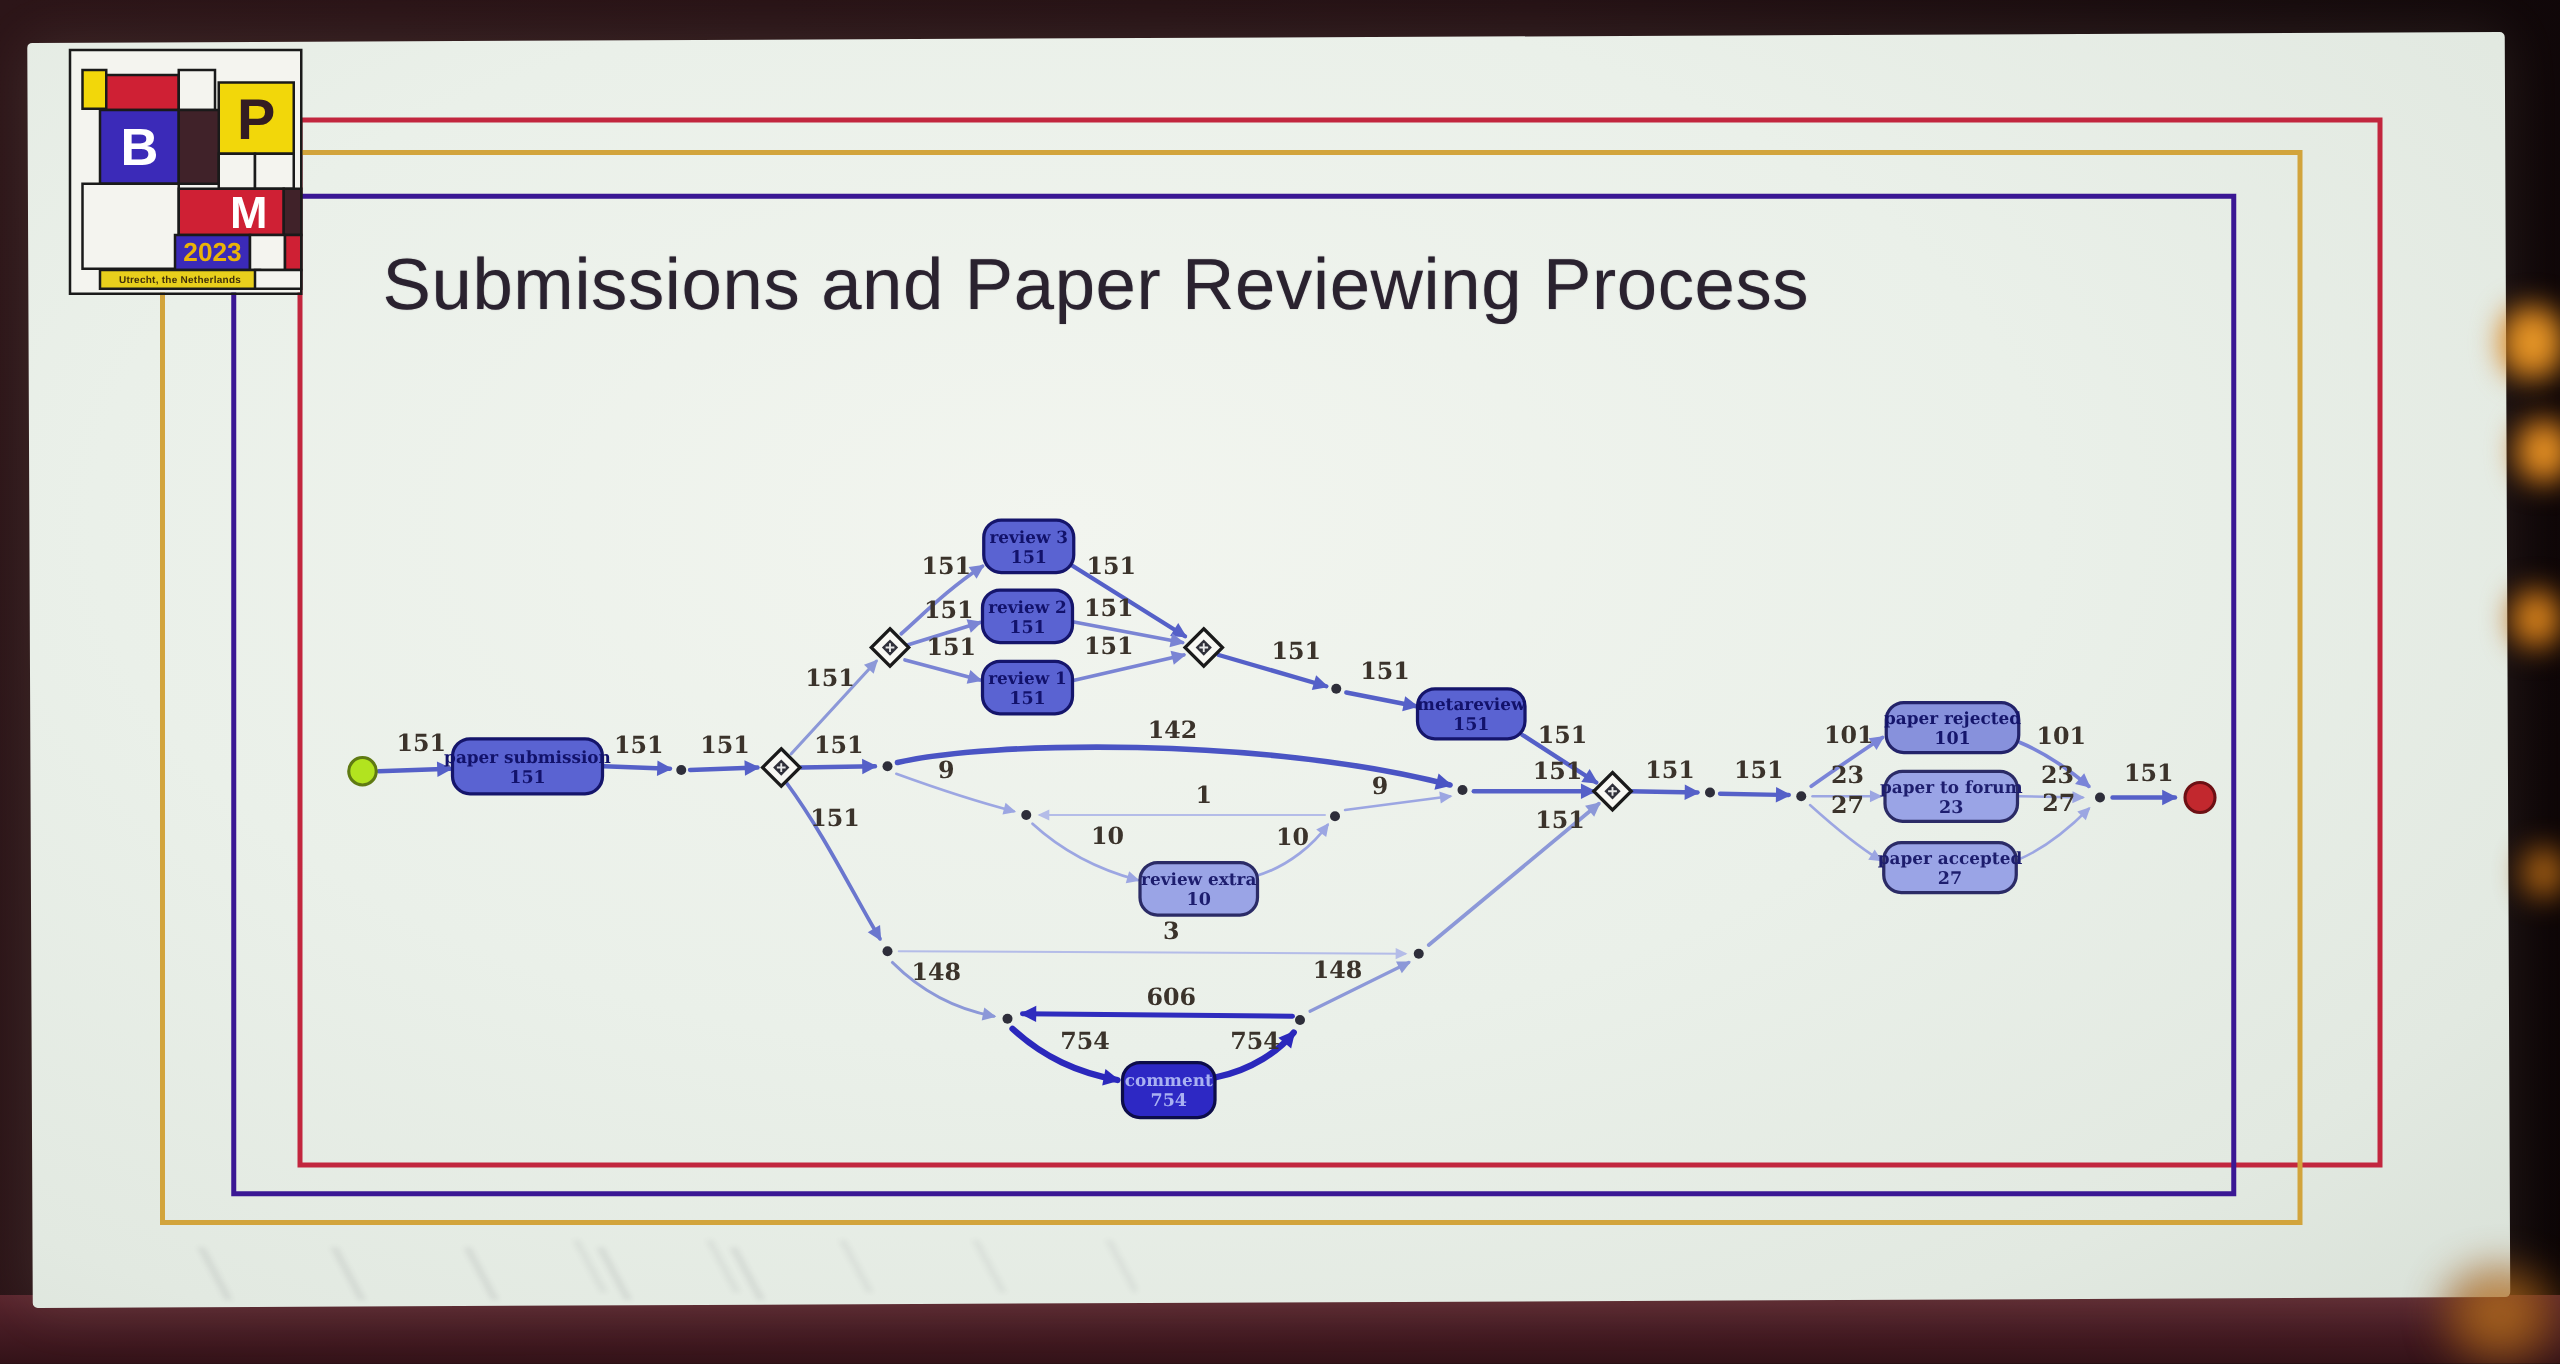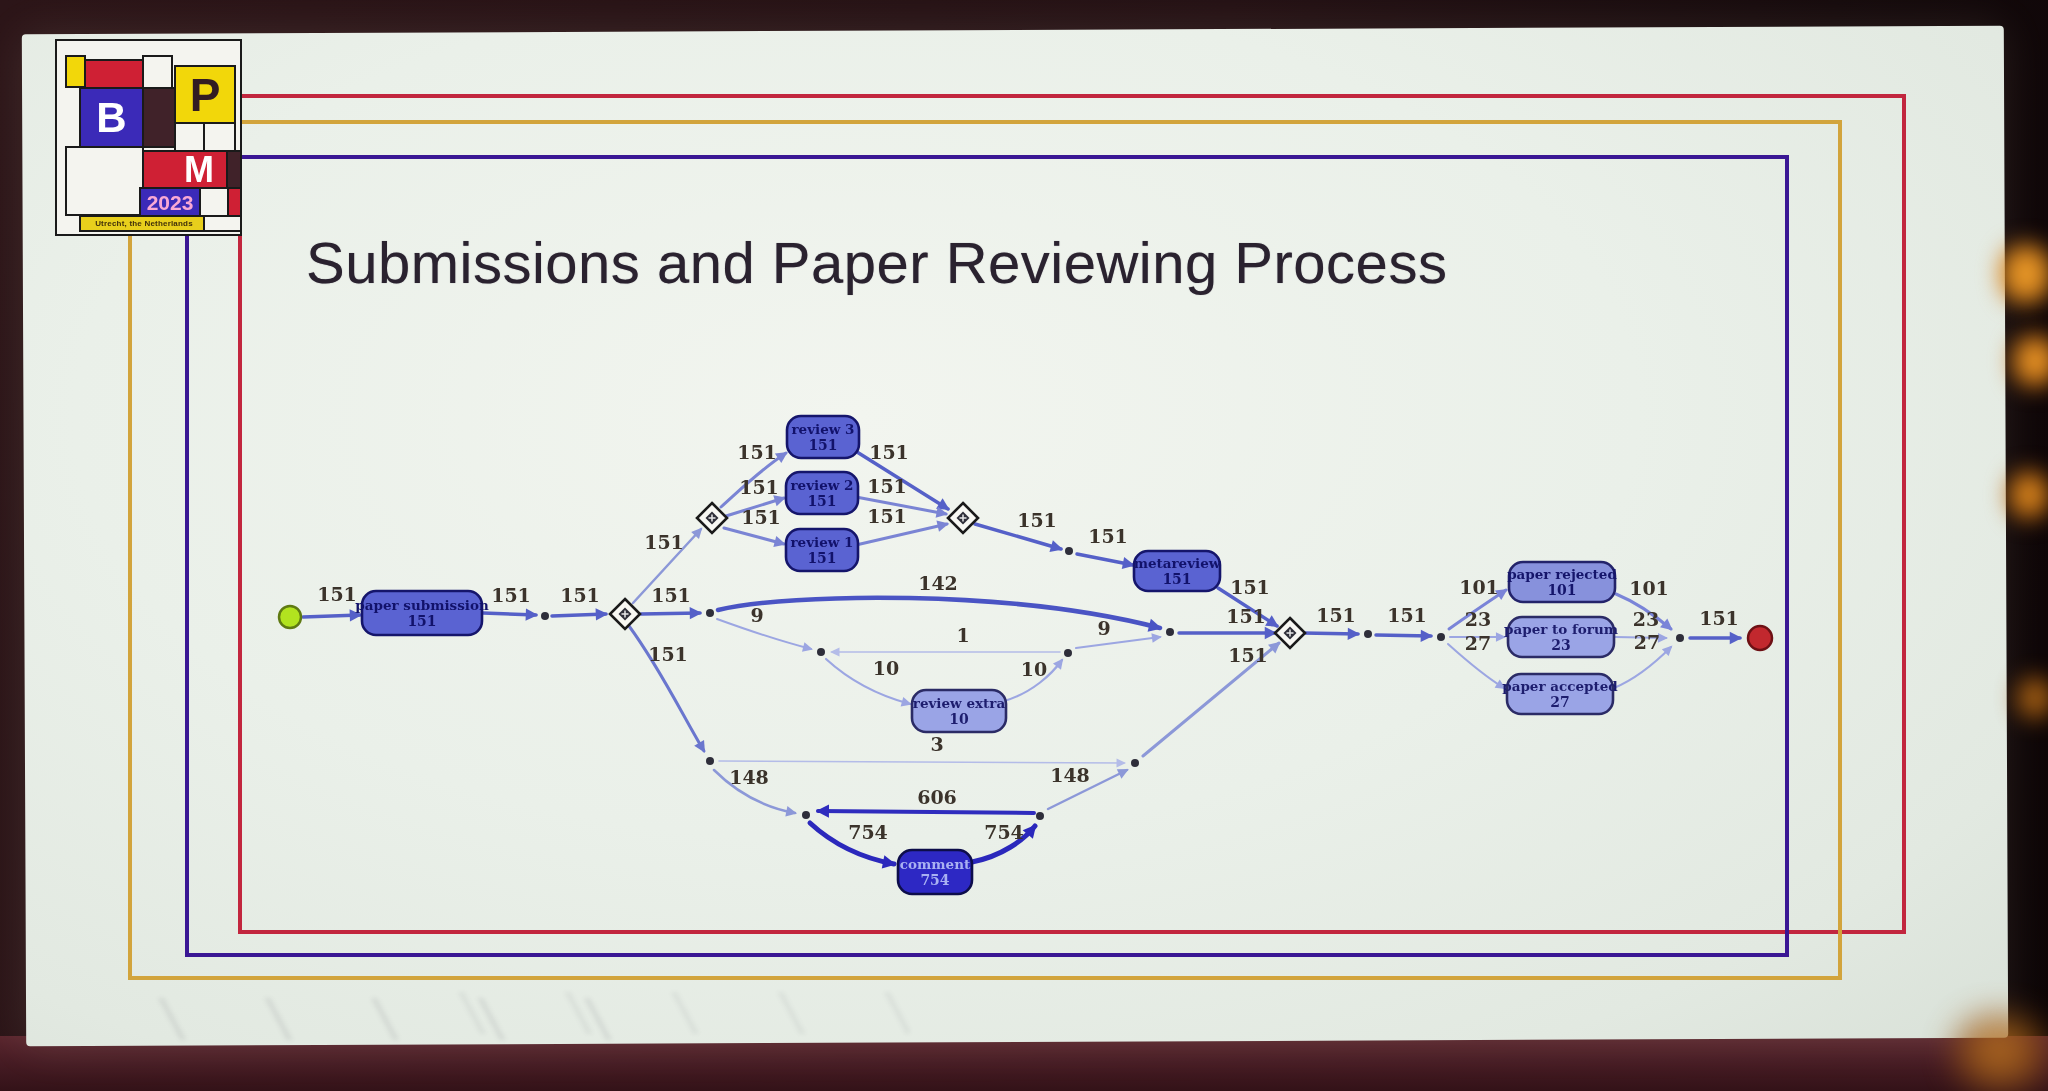--- a/index.html
+++ b/index.html
@@ -15,21 +15,21 @@
   .screen-bg{position:absolute;left:24px;top:30px;width:1982px;height:1012px;border-radius:4px;
     transform:rotate(-0.25deg);
     background:radial-gradient(ellipse at 42% 38%,#f2f5ef 0%,#eaf0e9 48%,#e2e9e1 82%,#d9e1d8 100%);
     box-shadow:0 0 46px rgba(255,235,210,0.10);}
   .wrinkles{position:absolute;height:42px;z-index:3;filter:blur(2px);opacity:.5;
     background:repeating-linear-gradient(62deg,transparent 0 44px,rgba(70,70,80,0.18) 44px 50px,transparent 50px 94px);}
   
   .frame{position:absolute;z-index:3;border-style:solid;border-width:4px;background:transparent;}
   
   .slide-title{position:absolute;left:306px;top:194px;z-index:4;font-size:58px;letter-spacing:.5px;
-    color:#2a222f;font-weight:400;text-shadow:0 0 1px rgba(40,30,50,.45);margin-top:35px;}
+    color:#2a222f;font-weight:400;text-shadow:0 0 1px rgba(40,30,50,.45);}
   
   #process-svg{position:absolute;left:0;top:0;z-index:4;}
   .edge-label{font-family:"DejaVu Serif","Liberation Serif",serif;font-weight:bold;fill:#3b332b;}
   .node-text{font-family:"DejaVu Serif","Liberation Serif",serif;font-weight:bold;text-anchor:middle;}
   
   #bpm-logo{position:absolute;left:57px;top:41px;width:183px;height:193px;z-index:5;background:#f4f4ef;
     outline:2px solid #1a1a1a;}
   #bpm-logo .cell{position:absolute;box-shadow:0 0 0 2px #1a1a1a;}
   .c-ylw{background:#f2d70a;} .c-red{background:#cf2034;} .c-blu{background:#3b2ab8;}
   .c-drk{background:#402229;} .c-wht{background:#f4f4ef;}
@@ -234,21 +234,21 @@
       <div class="cell c-red" style="left:29px;top:20px;width:56px;height:26px;"></div>
       <div class="cell c-wht" style="left:87px;top:16px;width:27px;height:30px;"></div>
       <div class="cell c-ylw logo-letter" style="left:119px;top:26px;width:58px;height:55px;font-size:46px;color:#331c22;">P</div>
       <div class="cell c-blu logo-letter" style="left:24px;top:48px;width:61px;height:57px;font-size:42px;color:#ffffff;">B</div>
       <div class="cell c-drk" style="left:87px;top:48px;width:30px;height:57px;"></div>
       <div class="cell c-wht" style="left:119px;top:83px;width:27px;height:26px;"></div>
       <div class="cell c-wht" style="left:148px;top:83px;width:29px;height:26px;"></div>
       <div class="cell c-wht" style="left:10px;top:107px;width:75px;height:66px;"></div>
       <div class="cell c-red logo-letter" style="left:87px;top:111px;width:82px;height:35px;font-size:36px;color:#ffffff;padding-left:28px;box-sizing:border-box;">M</div>
       <div class="cell c-drk" style="left:171px;top:111px;width:12px;height:35px;"></div>
-      <div class="cell c-blu logo-letter" style="left:84px;top:148px;width:58px;height:26px;font-size:21px;color:#f9a8d4;">2023</div>
+      <div class="cell c-blu logo-letter" style="left:84px;top:148px;width:58px;height:26px;font-size:21px;color:#eab308;">2023</div>
       <div class="cell c-wht" style="left:144px;top:148px;width:26px;height:26px;"></div>
       <div class="cell c-red" style="left:172px;top:148px;width:11px;height:26px;"></div>
       <div class="cell logo-letter" style="left:24px;top:176px;width:126px;height:13px;background:#e8cf1c;font-size:8px;color:#40300a;letter-spacing:.2px;white-space:nowrap;overflow:hidden;">Utrecht, the Netherlands</div>
       <div class="cell c-wht" style="left:148px;top:176px;width:35px;height:13px;"></div>
     </div>
   </div>
 
   <div class="bokeh" style="left:2000px;top:238px;width:52px;height:72px;background:radial-gradient(circle,#f2a832 0%,#d07a18 60%,transparent 75%);"></div>
   <div class="bokeh" style="left:2012px;top:330px;width:46px;height:62px;background:radial-gradient(circle,#f2a832 0%,#c96f14 60%,transparent 75%);"></div>
   <div class="bokeh" style="left:2008px;top:466px;width:42px;height:58px;background:radial-gradient(circle,#e89a28 0%,#b3600f 60%,transparent 75%);"></div>

